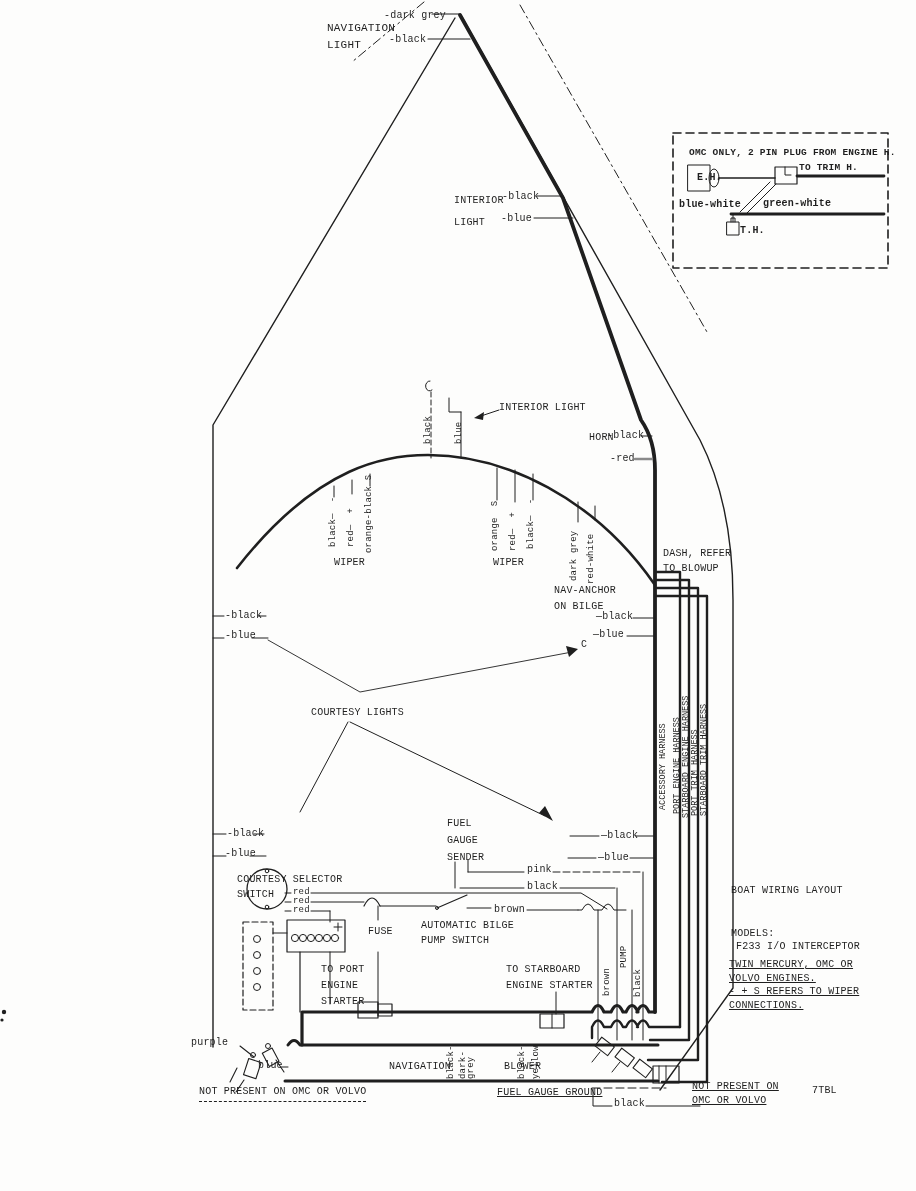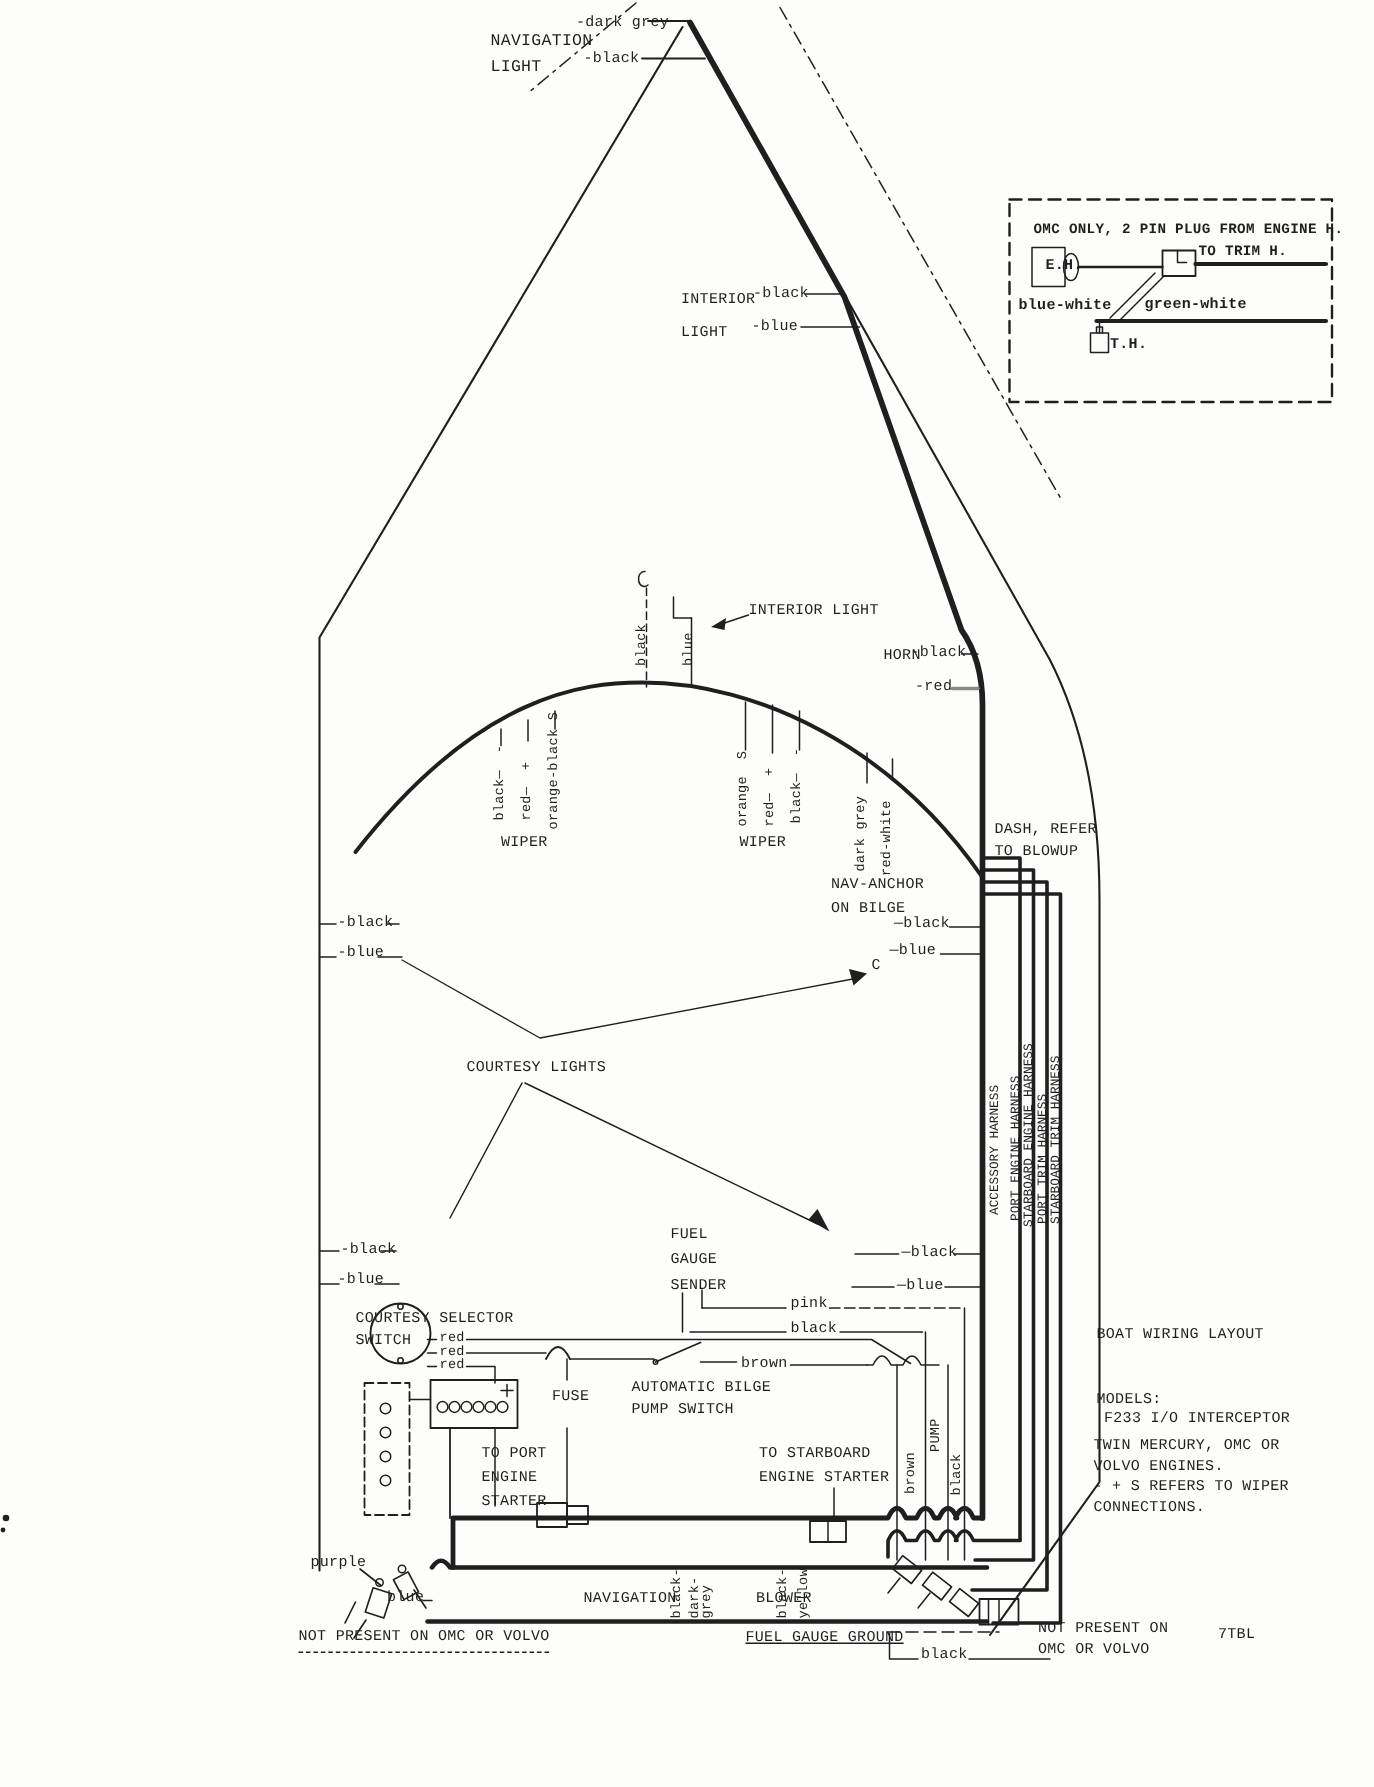--- a/index.html
+++ b/index.html
@@ -10,21 +10,21 @@
        color:#1f1f1f;white-space:pre-line;letter-spacing:0.2px;}
   .v{transform:rotate(-90deg);transform-origin:0 0;white-space:pre;}
   .s11{font-size:11px;}
   .s9{font-size:9px;line-height:1.1;}
   .s85{font-size:8.5px;letter-spacing:0;}
   .s95{font-size:9.5px;}
   .b{font-weight:bold;}
   .lh22{line-height:22px;}
   .lh15{line-height:15px;}
   .lh16{line-height:16px;}
-  .lh13{line-height:13.5px;}
+  .lh13{line-height:13.5px;text-decoration:underline;}
   .lh17{line-height:17px;}
   .u{text-decoration:underline;}
   .udash{border-bottom:1px dashed #1f1f1f;padding-bottom:1px;}
   .two{line-height:7.5px;}
 </style>
 </head>
 <body>
 
 <div class="page">
 
@@ -264,21 +264,21 @@
 
   <span class="lbl" style="left:731px;top:884px">BOAT WIRING LAYOUT</span>
   <span class="lbl" style="left:731px;top:927px">MODELS:</span>
   <span class="lbl" style="left:736px;top:940px">F233 I/O INTERCEPTOR</span>
   <span class="lbl lh13" style="left:729px;top:958px">TWIN MERCURY, OMC OR
 VOLVO ENGINES.
 - + S REFERS TO WIPER
 CONNECTIONS.</span>
   <span class="lbl" style="left:812px;top:1084px">7TBL</span>
 
-  <span class="lbl" style="left:207px;top:1036px">purple</span>
+  <span class="lbl" style="left:191px;top:1036px">purple</span>
   <span class="lbl" style="left:258px;top:1059px">blue</span>
   <span class="lbl udash" style="left:199px;top:1085px">NOT PRESENT ON OMC OR VOLVO</span>
 
   <span class="lbl" style="left:389px;top:1060px">NAVIGATION</span>
   <span class="lbl" style="left:504px;top:1060px">BLOWER</span>
   <span class="lbl u" style="left:497px;top:1086px">FUEL GAUGE GROUND</span>
   <span class="lbl lh13" style="left:692px;top:1080px">NOT PRESENT ON
 OMC OR VOLVO</span>
   <span class="lbl" style="left:614px;top:1097px">black</span>
 

